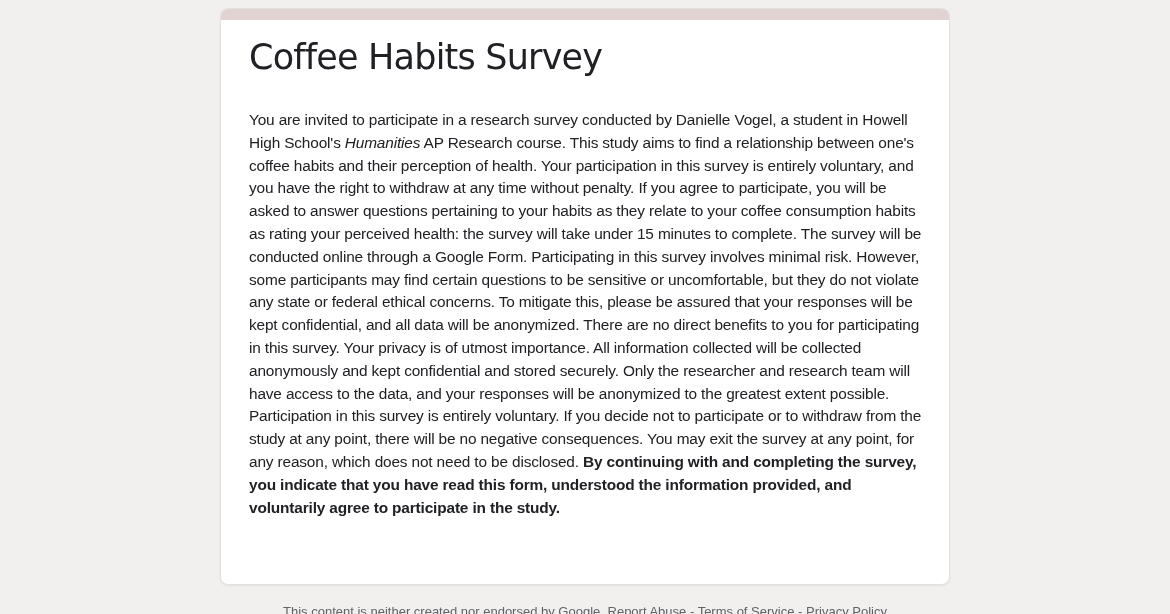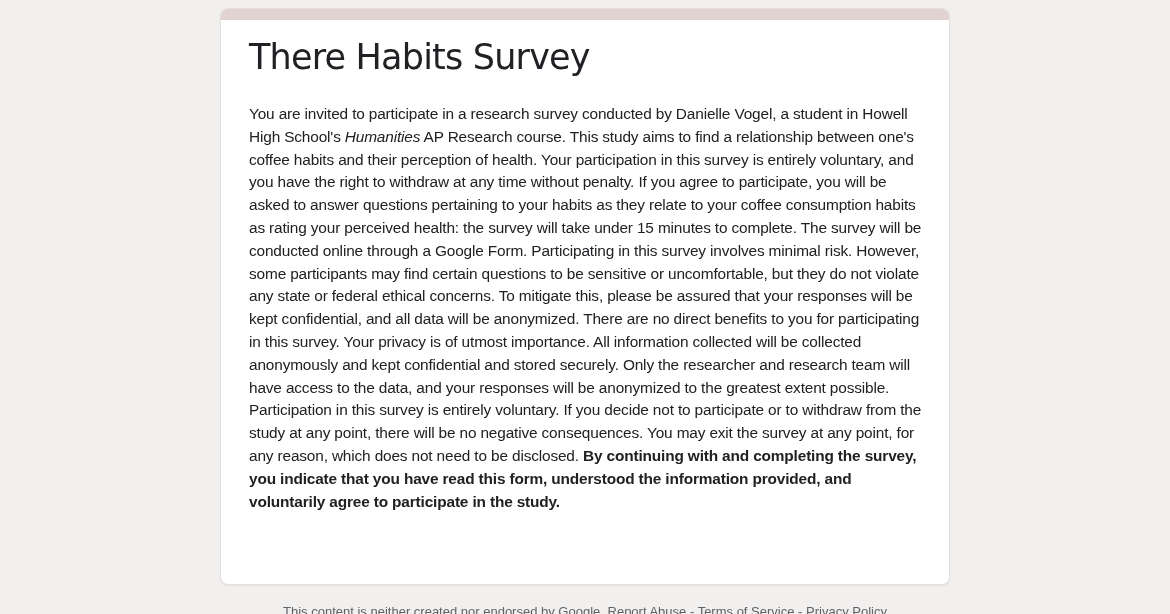--- a/index.html
+++ b/index.html
@@ -15,38 +15,38 @@
     border:1px solid #e3e0de; overflow:hidden;
     box-shadow:0 1px 2px rgba(0,0,0,0.06);
   }
   .band { height:11px; background:#e0d3d1; }
   .title {
     position:absolute; left:28px; top:28px; margin:0;
     font-family:"DejaVu Sans", sans-serif; font-weight:normal;
     font-size:35px; color:#202124; letter-spacing:-0.8px;
   }
   .desc {
-    position:absolute; left:28px; top:94px; width:680px;
+    position:absolute; left:28px; top:100px; width:680px;
     font-size:15.4px; line-height:22.8px; color:#202124;
     letter-spacing:-0.15px; margin:0;
   }
   .desc i { font-style:italic; }
   .desc b { font-weight:bold; }
   .footer {
     position:absolute; left:0; right:0; top:604px; text-align:center;
     font-size:13px; color:#5f6368;
   }
   .footer a { color:#5f6368; text-decoration:none; }
 </style>
 </head>
 <body>
 
 <div class="card">
   <div class="band"></div>
-  <h1 class="title">There Habits Survey</h1>
+  <h1 class="title">Coffee Habits Survey</h1>
   <p class="desc"><span>You are invited to participate in a research survey conducted by Danielle Vogel, a student in Howell High School's </span><i>Humanities</i><span> AP Research course. This study aims to find a relationship between one's coffee habits and their perception of health.  Your participation in this survey is entirely voluntary, and you have the right to withdraw at any time without penalty. If you agree to participate, you will be asked to answer questions pertaining to your habits as they relate to your coffee consumption habits as rating your perceived health: the survey will take under 15 minutes to complete. The survey will be conducted online through a Google Form. Participating in this survey involves minimal risk. However, some participants may find certain questions to be sensitive or uncomfortable, but they do not violate any state or federal ethical concerns. To mitigate this, please be assured that your responses will be kept confidential, and all data will be anonymized. There are no direct benefits to you for participating in this survey. Your privacy is of utmost importance. All information collected will be collected anonymously and kept confidential and stored securely. Only the researcher and research team will have access to the data, and your responses will be anonymized to the greatest extent possible. Participation in this survey is entirely voluntary. If you decide not to participate or to withdraw from the study at any point, there will be no negative consequences. You may exit the survey at any point, for any reason, which does not need to be disclosed. </span><b>By continuing with and completing the survey, you indicate that you have read this form, understood the information provided, and voluntarily agree to participate in the study.</b></p>
 </div>
 
 <div class="footer">
   <span>This content is neither created nor endorsed by Google.</span>
   <a href="#">Report Abuse</a>
   <span> - </span>
   <a href="#">Terms of Service</a>
   <span> - </span>
   <a href="#">Privacy Policy</a>

